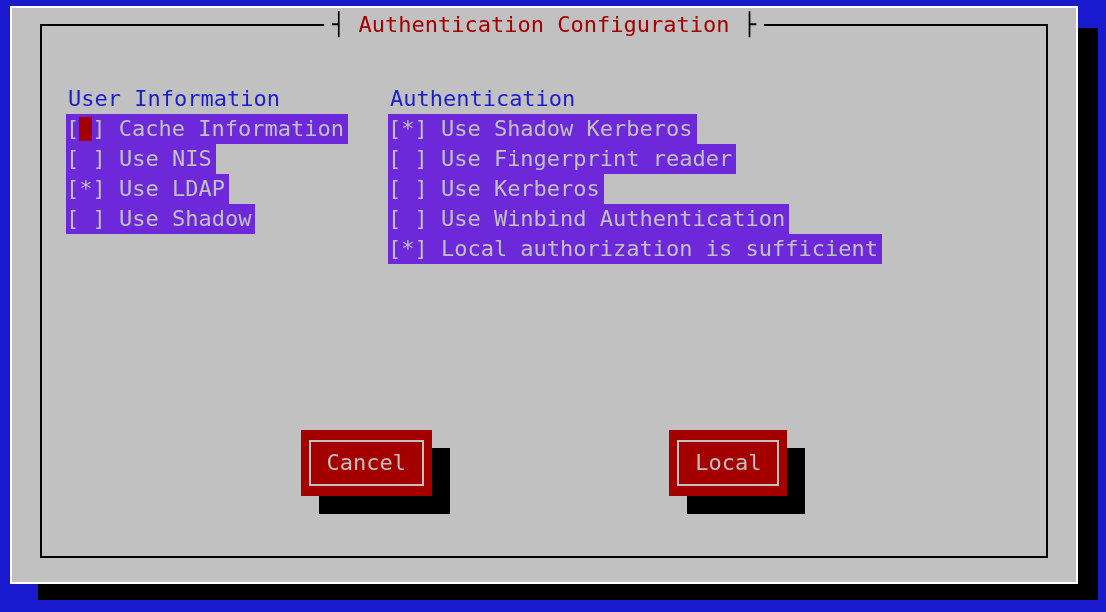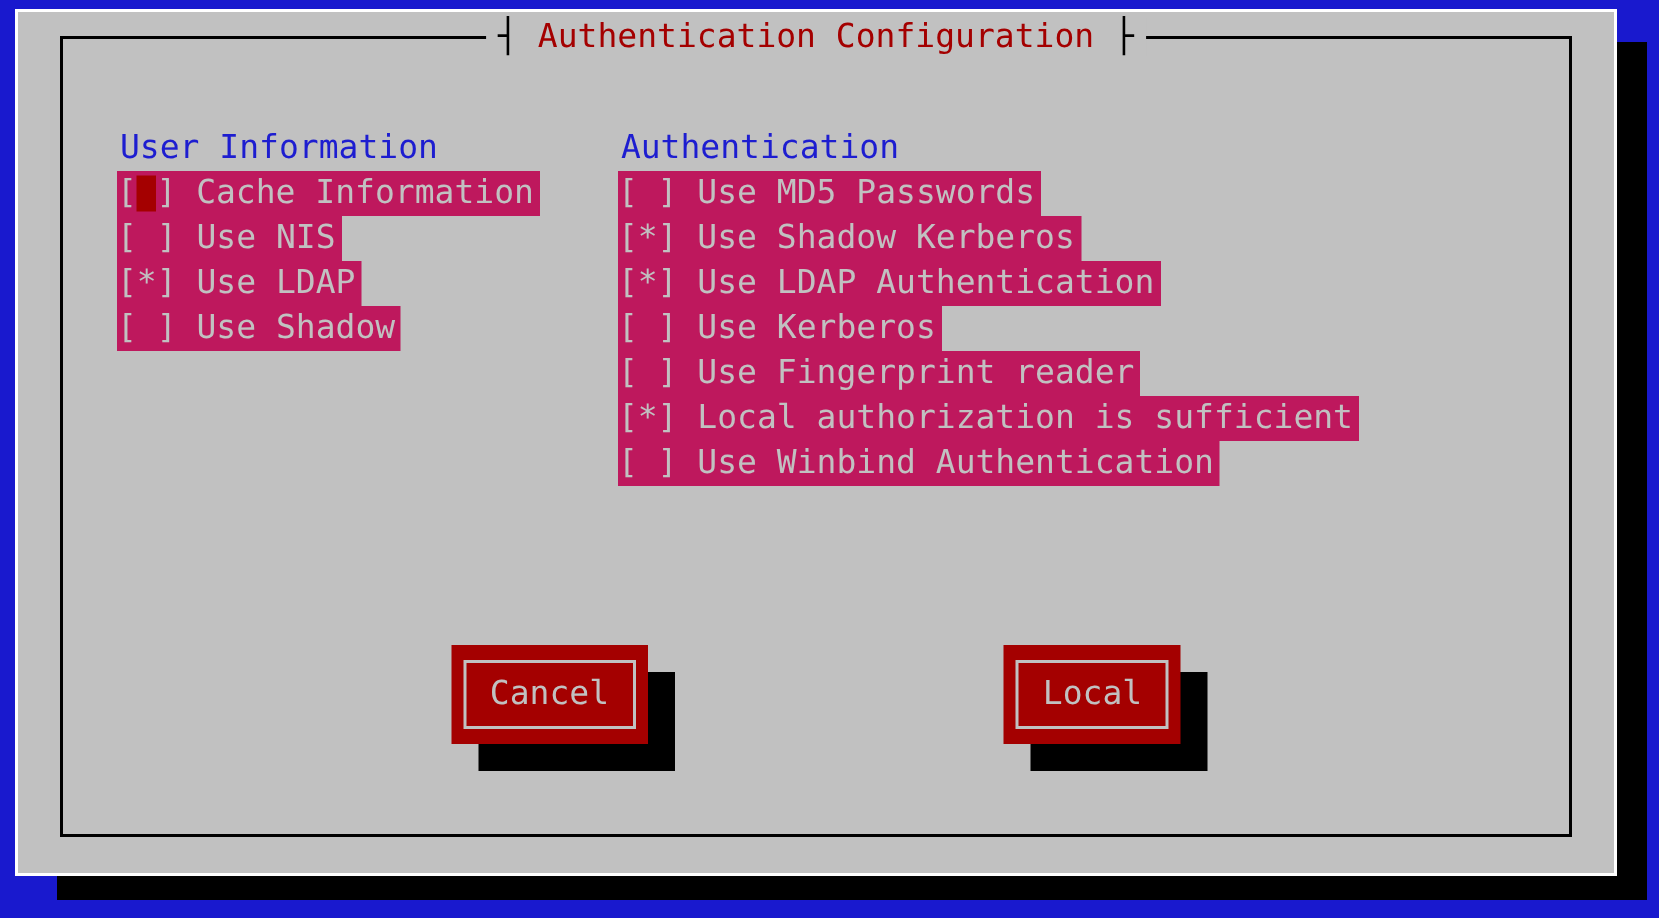--- a/index.html
+++ b/index.html
@@ -49,32 +49,32 @@
     font-weight: normal;
   }
   .frame-title::before { content: "┤ "; color: #000; }
   .frame-title::after  { content: " ├"; color: #000; }
   .frame-title-text { color: #a40000; }
   .columns {
     display: flex;
     padding: 58px 24px 0 24px;
     gap: 40px;
   }
-  .col { display: flex; flex-direction: column; align-items: flex-start; margin-left: 12px; }
+  .col { display: flex; flex-direction: column; align-items: flex-start; }
   .col-left { flex: 0 0 auto; }
   .col-right { flex: 1 1 auto; }
   .section-label {
     color: #1d1dd0;
     background: #c1c1c1;
     padding: 0 2px;
     line-height: 30px;
     white-space: pre;
   }
   .check-row {
-    background: #be185d;
+    background: #6d28d9;
     color: #c1c1c1;
     line-height: 30px;
     padding: 0 4px 0 0;
     white-space: pre;
     display: inline-block;
     cursor: pointer;
   }
   .check-row .bracket { color: #c1c1c1; }
   .cursor-cell {
     background: #a40000;
@@ -132,27 +132,25 @@
             <div><div class="check-row"><span class="bracket">[</span><span class="cursor-cell">&nbsp;</span><span class="bracket">] </span>Cache Information</div></div>
             <div><div class="check-row">[ ] Use NIS</div></div>
             <div><div class="check-row">[*] Use LDAP</div></div>
             <div><div class="check-row">[ ] Use Shadow</div></div>
           </div>
       </div>
 
       <div class="col col-right">
         <div class="section-label">Authentication</div>
         <div id="auth-list">
-            <div><div class="check-row">[ ] Use MD5 Passwords</div></div>
             <div><div class="check-row">[*] Use Shadow Kerberos</div></div>
-            <div><div class="check-row">[*] Use LDAP Authentication</div></div>
+            <div><div class="check-row">[ ] Use Fingerprint reader</div></div>
             <div><div class="check-row">[ ] Use Kerberos</div></div>
-            <div><div class="check-row">[ ] Use Fingerprint reader</div></div>
+            <div><div class="check-row">[ ] Use Winbind Authentication</div></div>
             <div><div class="check-row">[*] Local authorization is sufficient</div></div>
-            <div><div class="check-row">[ ] Use Winbind Authentication</div></div>
           </div>
       </div>
 
     </div>
 
     <div class="buttons">
       <div class="btn-wrap">
         <div class="btn-shadow"></div>
         <div class="btn">
           <span class="btn-inner">Cancel</span>

